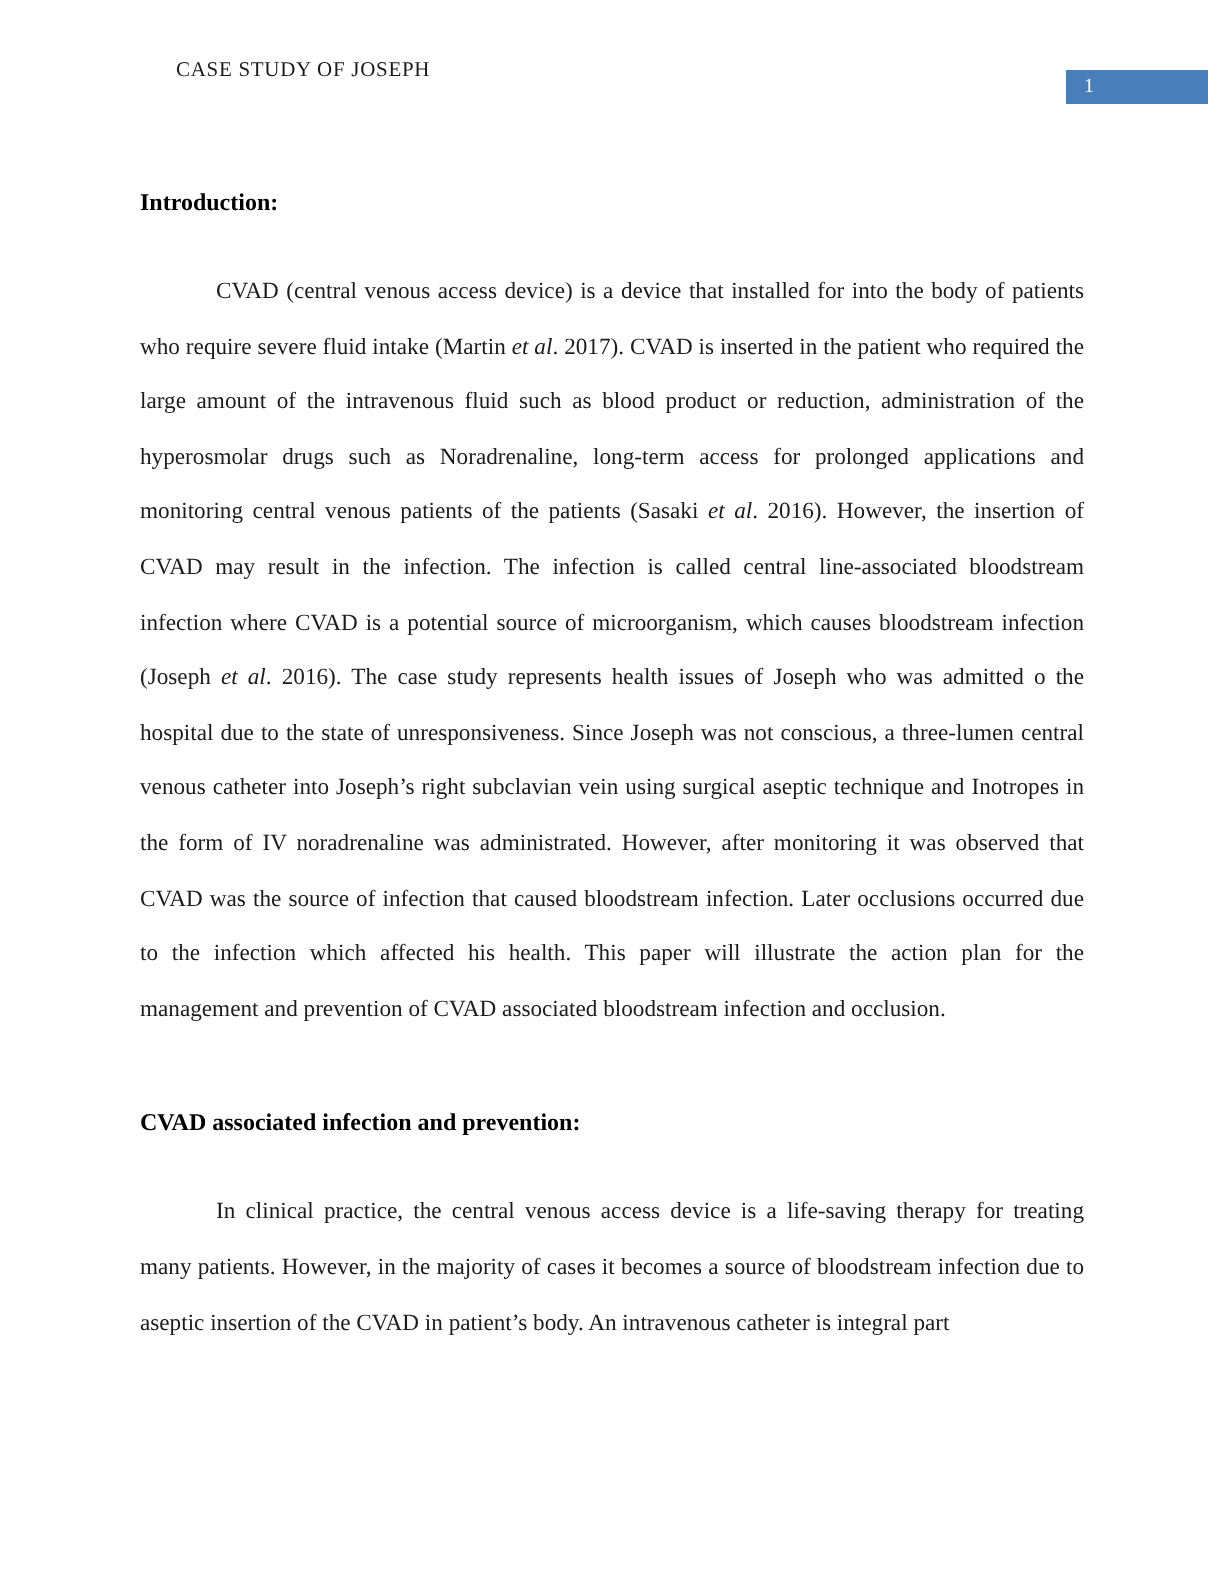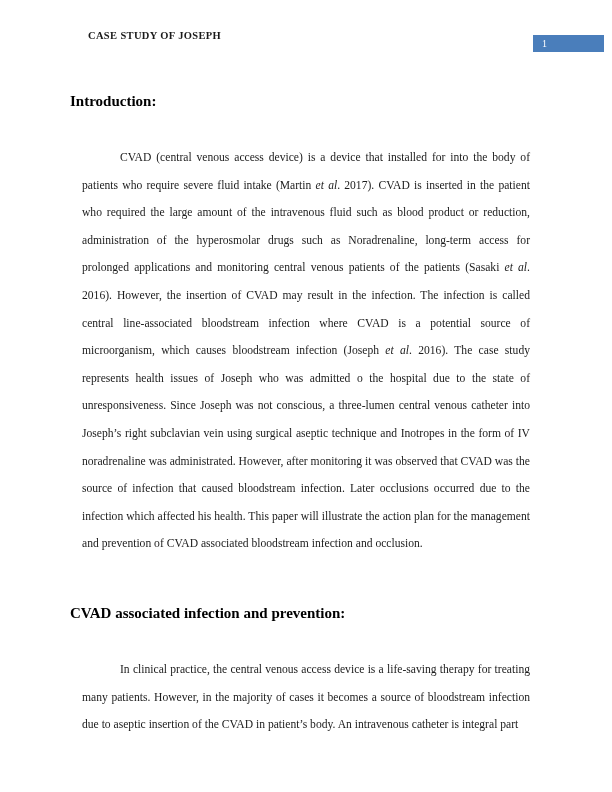--- a/index.html
+++ b/index.html
@@ -31,21 +31,20 @@
   }
   .header-title {
     position: absolute;
     left: 88px;
     top: 2px;
     font-family: "Liberation Serif", "DejaVu Serif", serif;
     font-size: 10.5px;
     letter-spacing: 0.35px;
     color: #1a1a1a;
     white-space: nowrap;
-    font-weight: bold;
   }
   .page-number-box {
     position: absolute;
     left: 533px;
     top: 7px;
     width: 71px;
     height: 17px;
     background: #4a7ebb;
   }
   .page-number-text {
@@ -61,36 +60,36 @@
   
   .content {
     position: absolute;
     left: 70px;
     top: 92px;
     width: 472px;
   }
 
   .heading {
     font-family: "Liberation Serif", "DejaVu Serif", serif;
-    font-size: 15px;
+    font-size: 12px;
     font-weight: bold;
     color: #000000;
     margin: 0;
     padding: 0;
     line-height: 18px;
   }
 
   .para {
     font-family: "Liberation Serif", "DejaVu Serif", serif;
     font-size: 11.6px;
     color: #1b1b1b;
     text-align: justify;
     text-justify: inter-word;
     line-height: 27.6px;
-    margin: 12px;
+    margin: 0;
     padding: 0;
     text-indent: 38px;
     -webkit-hyphens: none;
     hyphens: none;
   }
 
   .para i, .para em {
     font-style: italic;
   }
 

